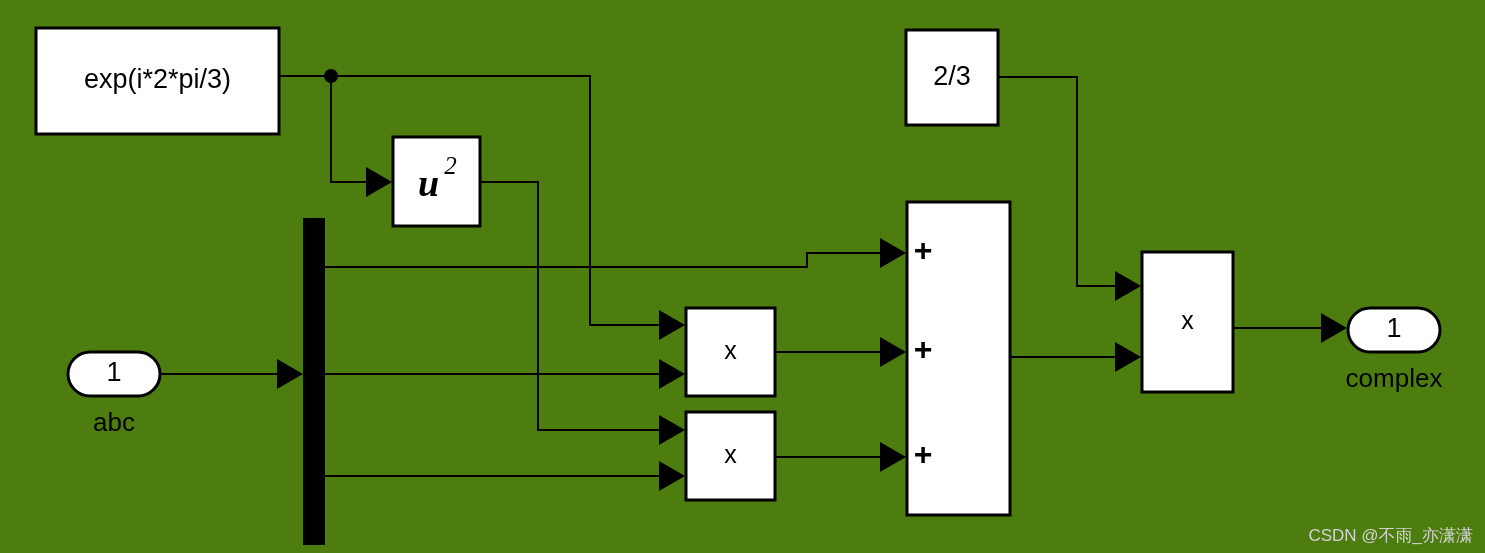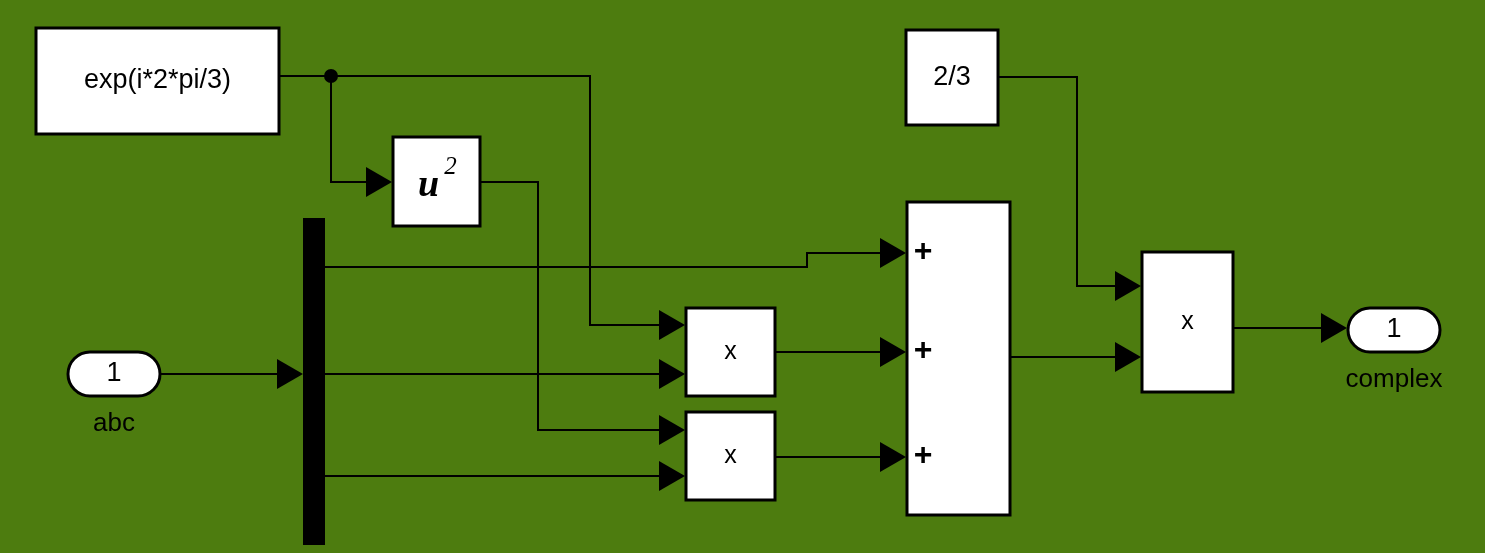--- a/index.html
+++ b/index.html
@@ -186,13 +186,14 @@
     </g>
 
     <g>
       <rect class="blk-port" x="1348" y="308" width="92" height="44" rx="22" ry="22"></rect>
       <text class="lbl lbl-port-num" x="1394" y="330">1</text>
       <text class="lbl lbl-caption" x="1394" y="380">complex</text>
     </g>
 
   </svg>
 
+  <div class="watermark">CSDN @不雨_亦潇潇</div>
 </div>
 
 </body></html>

